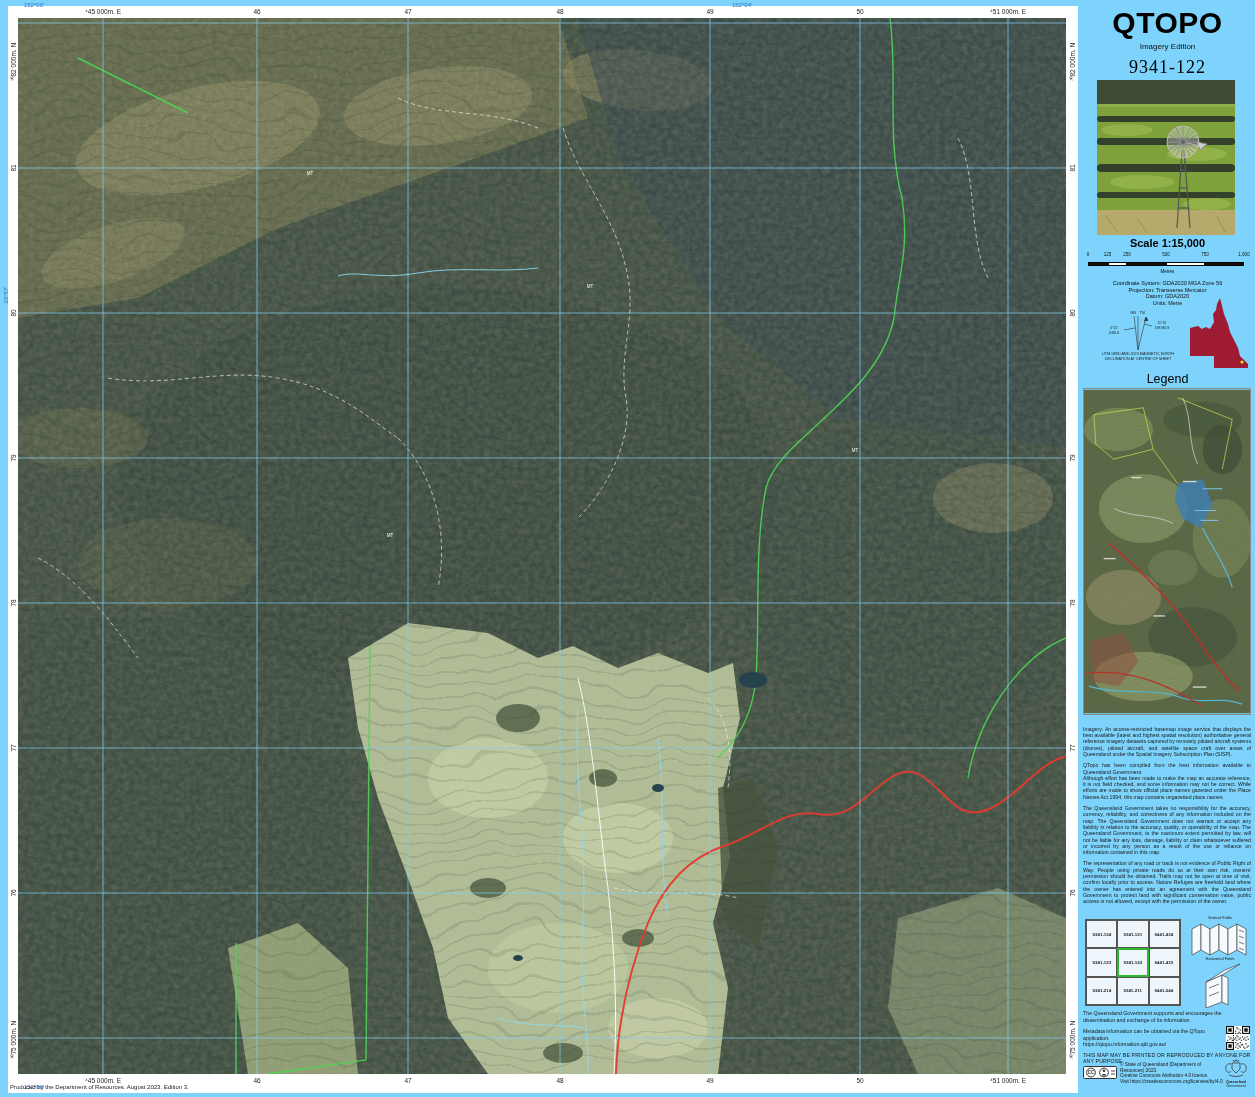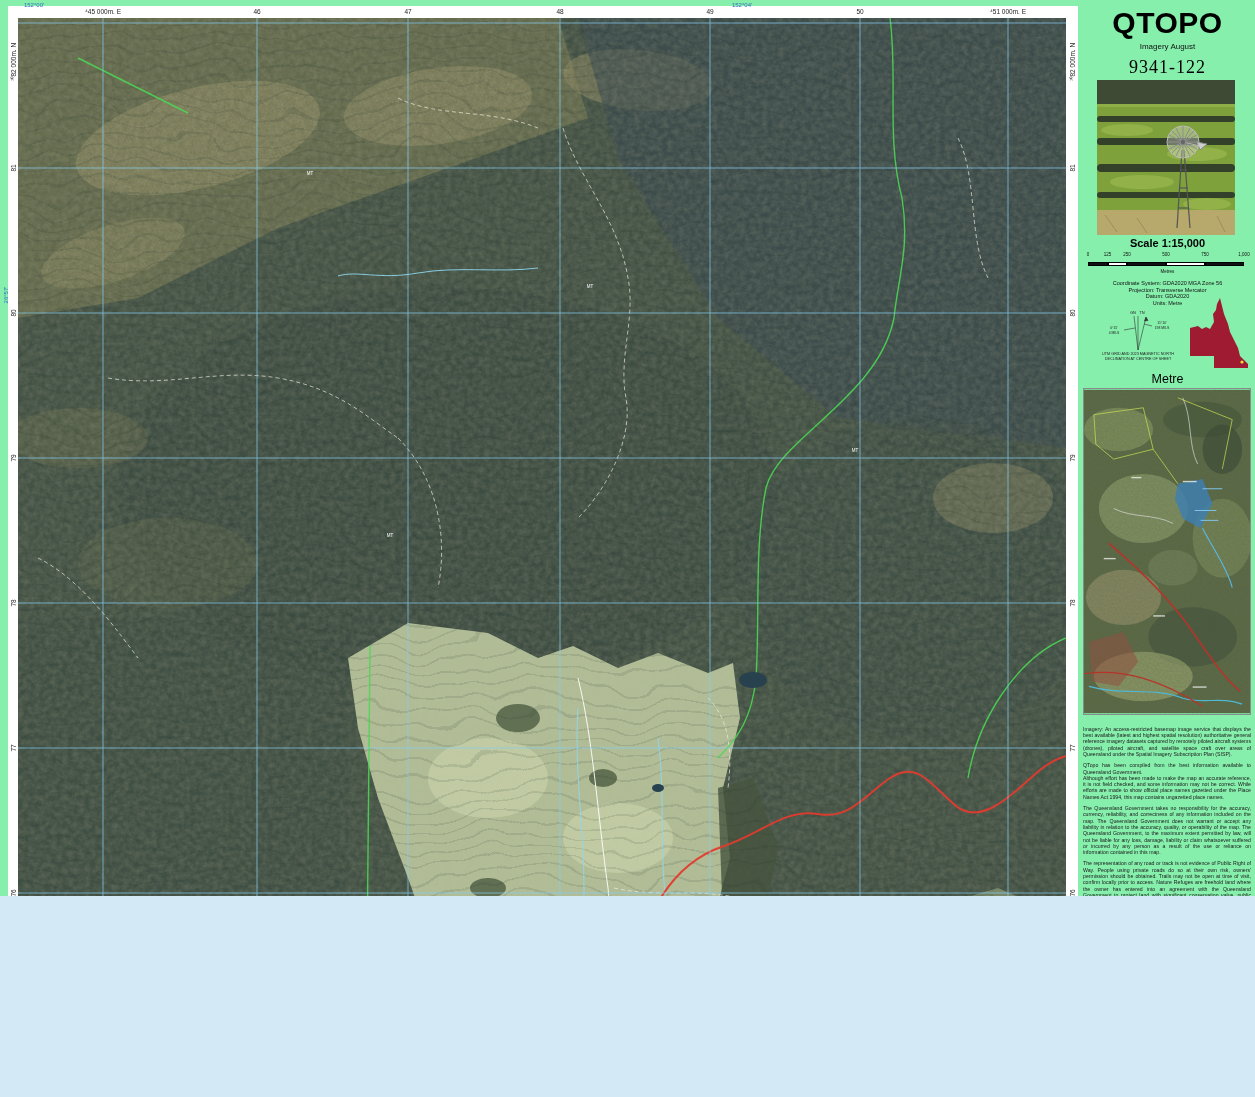--- a/index.html
+++ b/index.html
@@ -1,17 +1,17 @@
 <!DOCTYPE html>
 <html><head>
 <meta charset="utf-8">
 <style>
   html,body{margin:0;padding:0;}
   body{font-family:"Liberation Sans",sans-serif;background:#d3eaf6;}
-  #page{position:relative;width:1255px;height:896px;background:#86efac;overflow:hidden;}
+  #page{position:relative;width:1255px;height:1097px;background:#7dd3fc;overflow:hidden;}
   .abs{position:absolute;}
   
   #sheet{position:absolute;left:8px;top:6px;width:1070px;height:1087px;background:#ffffff;}
   #map-img{position:absolute;left:10px;top:12px;width:1048px;height:1056px;display:block;}
   .edge-label{position:absolute;font-size:6.5px;color:#1c1c1c;white-space:nowrap;transform:translateX(-50%);}
   .edge-label-v{position:absolute;font-size:6.5px;color:#1c1c1c;white-space:nowrap;transform:translate(-50%,-50%) rotate(-90deg);}
   .grat{position:absolute;font-size:6px;color:#2f6fc0;white-space:nowrap;transform:translateX(-50%);}
   .grat-v{position:absolute;font-size:6px;color:#2f6fc0;white-space:nowrap;transform:translate(-50%,-50%) rotate(-90deg);}
   
   #sidebar{position:absolute;left:1080px;top:0;width:175px;height:1097px;}
@@ -196,21 +196,21 @@
   <div class="grat" style="left:34px;top:1084px;">152°00'</div>
   <div class="grat-v" style="left:6px;top:295px;">26°57'</div>
 
   <div class="abs" style="left:10px;top:1083px;width:600px;">
     <div class="sc2" style="font-size:12px;color:#222;">Produced by the Department of Resources. August 2023. Edition 3.</div>
   </div>
 
   <div id="sidebar">
 
     <div id="qtopo-title" class="abs ctr">QTOPO</div>
-    <div id="edition" class="abs ctr">Imagery August</div>
+    <div id="edition" class="abs ctr">Imagery Edition</div>
     <div id="sheetno" class="abs ctr">9341-122</div>
 
     <svg class="abs" style="left:17px;top:80px;" width="138" height="155" viewBox="0 0 138 155">
       <rect width="138" height="155" fill="#7fa13c"></rect>
       <rect x="0" y="0" width="138" height="24" fill="#3e4a33"></rect>
       <rect x="0" y="24" width="138" height="3" fill="#8fae45"></rect>
       <g fill="#33402a">
         <rect x="0" y="36" width="138" height="6" rx="3"></rect>
         <rect x="0" y="58" width="138" height="7" rx="3"></rect>
         <rect x="0" y="84" width="138" height="8" rx="4"></rect>
@@ -310,21 +310,21 @@
         <div>UTM GRID AND 2023 MAGNETIC NORTH</div>
         <div>DECLINATION AT CENTRE OF SHEET</div>
       </div>
     </div>
 
     <svg class="abs" style="left:104px;top:298px;" width="68" height="74" viewBox="0 0 68 74">
       <path d="M36,0 L38,8 L40,16 L44,26 L46,34 L50,42 L54,50 L56,58 L60,62 L64,66 L64,70 L30,70 L30,58 L6,58 L6,30 L14,28 L18,31 L22,29 L26,31 L30,24 L29,16 L32,12 L33,6 Z" fill="#9e1b32"></path>
       <circle cx="58" cy="64" r="1.6" fill="#e8e23a"></circle>
     </svg>
 
-    <div class="abs ctr" style="left:0;top:372px;width:175px;font-size:12.5px;color:#000;">Metre</div>
+    <div class="abs ctr" style="left:0;top:372px;width:175px;font-size:12.5px;color:#000;">Legend</div>
 
     <svg class="abs" style="left:3px;top:388px;border:1px solid #8a8a8a;box-sizing:border-box;" width="168" height="327" viewBox="0 0 168 327">
       <rect width="168" height="327" fill="#5d6b46"></rect>
       <g>
         <ellipse cx="35" cy="40" rx="35" ry="22" fill="#8a9a5f" opacity="0.7"></ellipse>
         <ellipse cx="120" cy="30" rx="40" ry="18" fill="#4a5a3a" opacity="0.8"></ellipse>
         <ellipse cx="60" cy="120" rx="45" ry="35" fill="#9aa870" opacity="0.6"></ellipse>
         <ellipse cx="140" cy="150" rx="30" ry="40" fill="#8a9a5f" opacity="0.5"></ellipse>
         <ellipse cx="40" cy="210" rx="38" ry="28" fill="#b0a476" opacity="0.5"></ellipse>
         <ellipse cx="110" cy="250" rx="45" ry="30" fill="#46543a" opacity="0.7"></ellipse>

